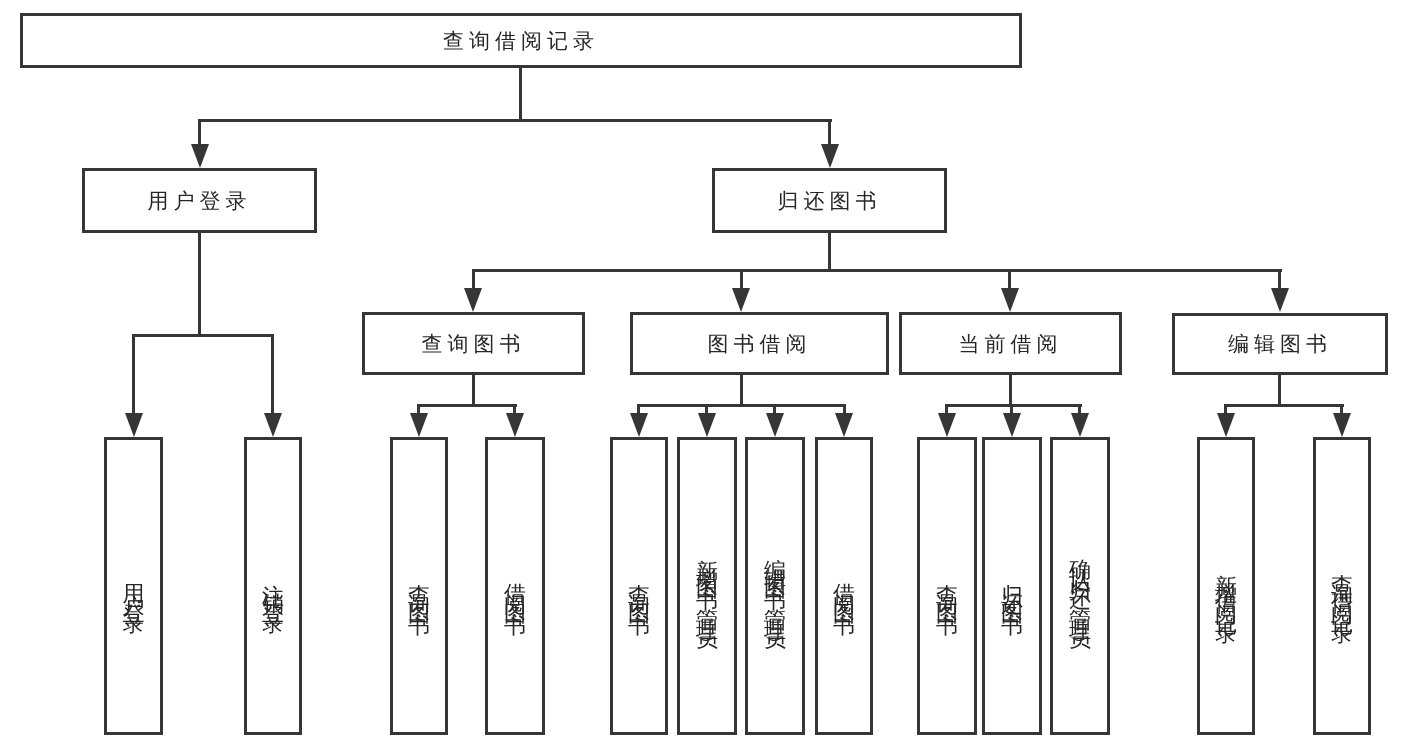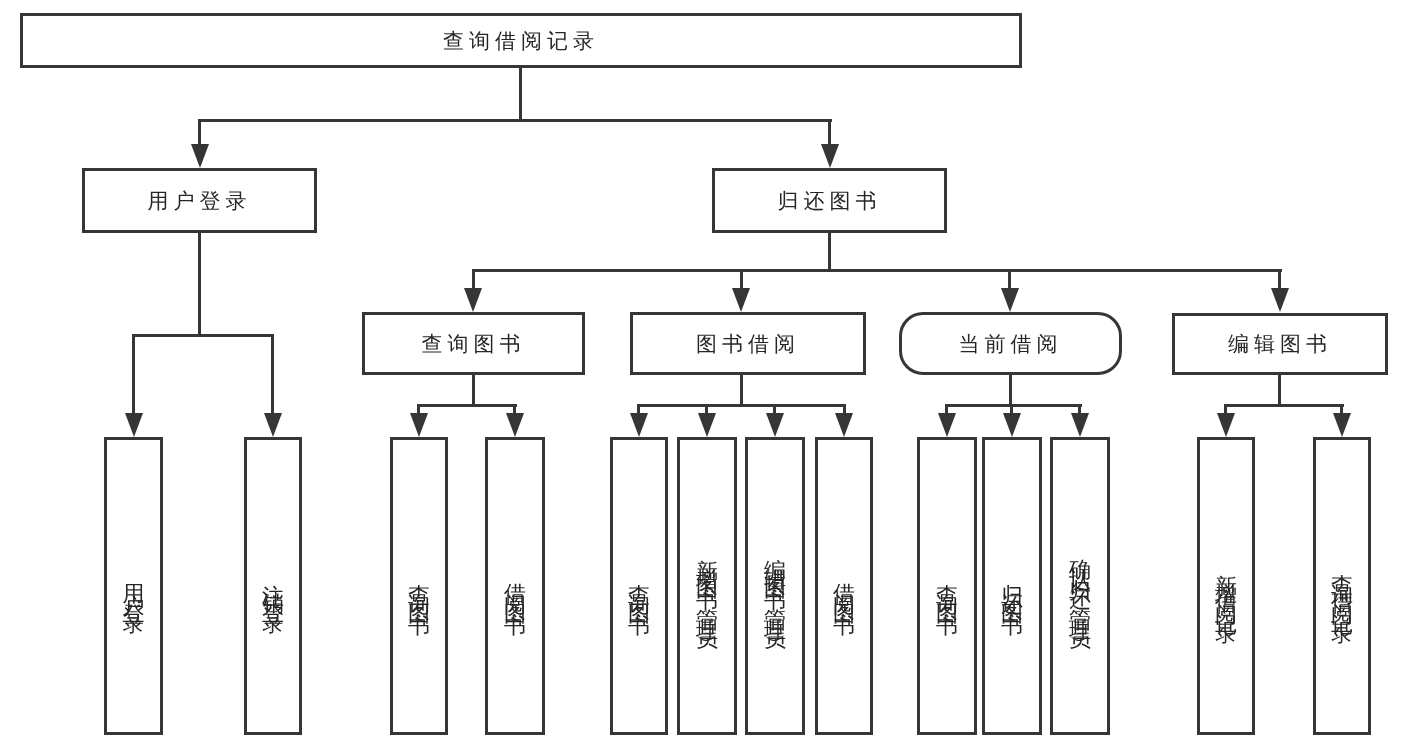--- a/index.html
+++ b/index.html
@@ -90,24 +90,24 @@
   <div class="vline" style="left:740px; top:269px; height:22px;"></div>
   <div class="arrow" style="left:732px; top:288px;"></div>
   <div class="vline" style="left:1008px; top:269px; height:22px;"></div>
   <div class="arrow" style="left:1001px; top:288px;"></div>
   <div class="vline" style="left:1278px; top:269px; height:22px;"></div>
   <div class="arrow" style="left:1271px; top:288px;"></div>
 
   <div class="box hbox" style="left:362px; top:312px; width:223px; height:63px;">
     <span>查询图书</span>
   </div>
-  <div class="box hbox" style="left:630px; top:312px; width:236px; height:63px;">
+  <div class="box hbox" style="left:630px; top:312px; width:259px; height:63px;">
     <span>图书借阅</span>
   </div>
-  <div class="box hbox" style="left:899px; top:312px; width:223px; height:63px;border-radius:24px;">
+  <div class="box hbox" style="left:899px; top:312px; width:223px; height:63px;">
     <span>当前借阅</span>
   </div>
   <div class="box hbox" style="left:1172px; top:313px; width:216px; height:62px;">
     <span>编辑图书</span>
   </div>
 
   <div class="vline" style="left:472px; top:375px; height:32px;"></div>
   <div class="hline" style="left:417px; top:404px; width:100px;"></div>
   <div class="vline" style="left:417px; top:404px; height:12px;"></div>
   <div class="arrow" style="left:410px; top:413px;"></div>

